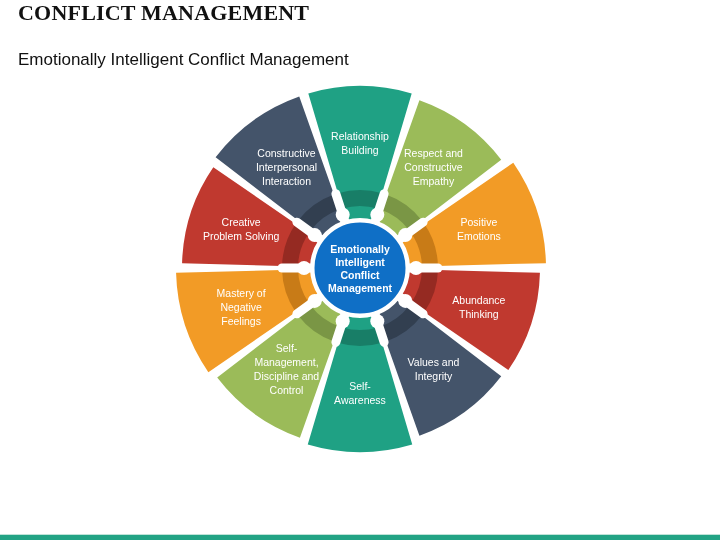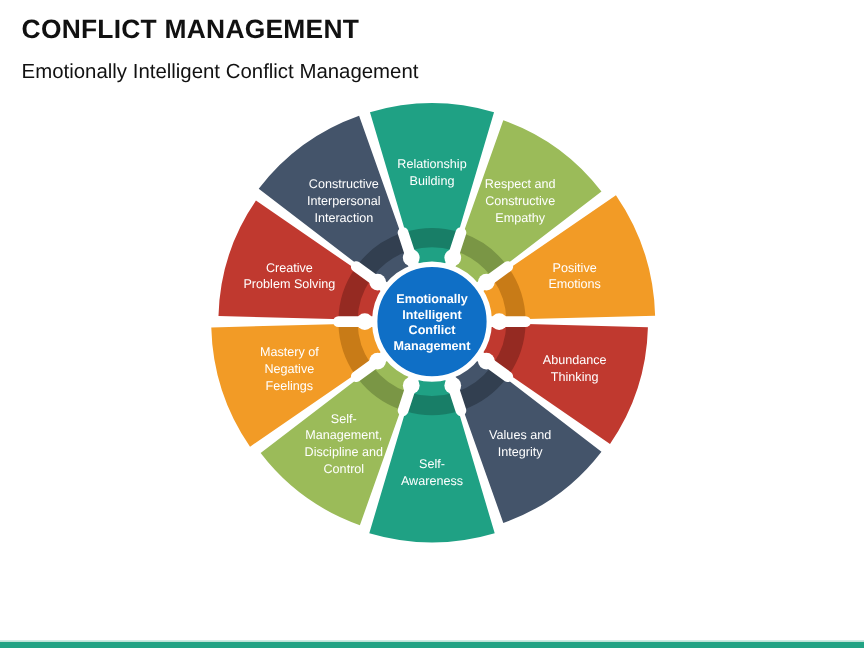--- a/index.html
+++ b/index.html
@@ -1,17 +1,17 @@
 <!DOCTYPE html>
 <html><head>
 <meta charset="utf-8">
 <style>
   html,body{margin:0;padding:0;}
   body{width:720px;height:540px;background:#ffffff;position:relative;overflow:hidden;font-family:"Liberation Sans",sans-serif;}
-  .title{position:absolute;left:18px;top:12px;font-size:22px;font-weight:bold;color:#111;letter-spacing:0.2px;}
+  .title{position:absolute;left:18px;top:0;font-size:22px;font-weight:bold;color:#111;letter-spacing:0.2px;font-family:Liberation Serif, serif;}
   .subtitle{position:absolute;left:18px;top:50px;font-size:17px;color:#111;}
   .diagram{position:absolute;left:0;top:0;width:720px;height:540px;}
   .bottom-bar{position:absolute;left:0;bottom:0;width:720px;height:5px;background:#22a384;border-top:1px solid #bfe3d8;}
   svg text{font-family:"Liberation Sans",sans-serif;}
 </style>
 </head>
 <body>
 
 <div class="title">CONFLICT MANAGEMENT</div>
 <div class="subtitle">Emotionally Intelligent Conflict Management</div>

